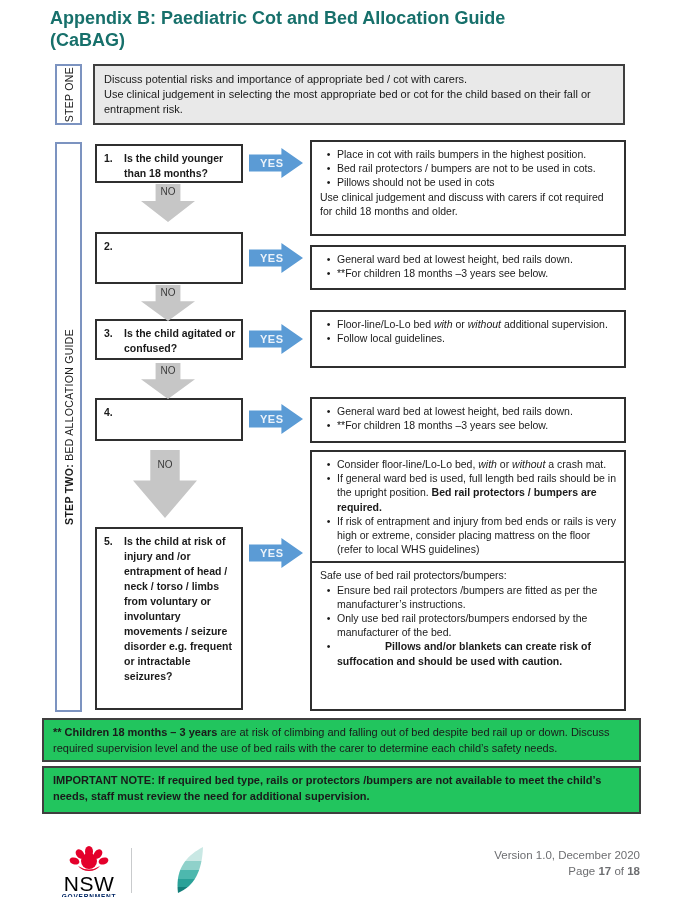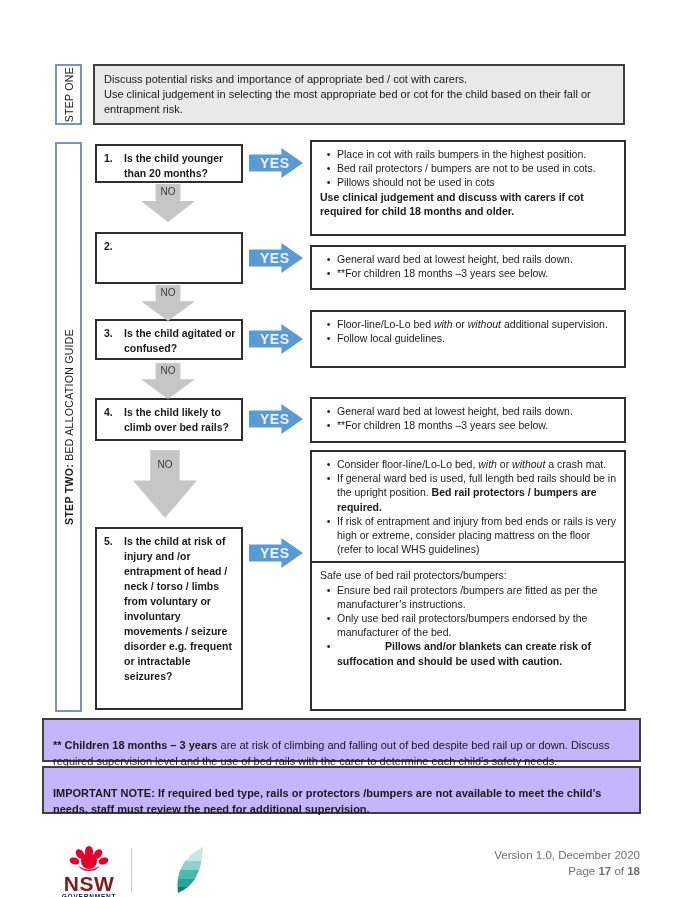--- a/index.html
+++ b/index.html
@@ -28,74 +28,74 @@
           line-height:14.2px; }
   .answer-section { padding:5px 8px 5px 8px; }
   .answer-section.divided { border-top:2px solid #2F2F2F; }
   .item { display:flex; }
   .item .bullet { flex:0 0 17px; text-align:center; }
   .item .item-text { flex:1; }
 
   .yes-arrow { position:absolute; width:54px; height:30px; background:#5B9BD5;
                clip-path:polygon(0% 22%, 60% 22%, 60% 0%, 100% 50%, 60% 100%, 60% 78%, 0% 78%);
                display:flex; align-items:center; }
-  .yes-arrow span { color:#EAF2FA; font-size:14px; font-weight:bold; letter-spacing:0.5px; padding-left:11px; }
+  .yes-arrow span { color:#EAF2FA; font-size:11px; font-weight:bold; letter-spacing:0.5px; padding-left:11px; }
 
   .no-arrow { position:absolute; background:#C6C6C6;
               clip-path:polygon(27% 0%, 73% 0%, 73% 45%, 100% 45%, 50% 100%, 0% 45%, 27% 45%); }
   .no-arrow span { position:absolute; top:2px; left:0; right:0; text-align:center;
                    font-size:10px; color:#3b3b3b; }
   .no-arrow.big span { top:9px; }
 
-  .note { position:absolute; background:#c4b5fd; border:2px solid #3F3F3F; font-size:11px;
-          line-height:15.5px; padding:18px 9px; }
+  .note { position:absolute; background:#22c55e; border:2px solid #3F3F3F; font-size:11px;
+          line-height:15.5px; padding:5px 9px; }
 
   .footer { position:absolute; left:0; top:844px; width:682px; height:53px; }
   .nsw-logo { position:absolute; left:56px; top:2px; width:66px; text-align:center; }
-  .nsw-name { font-size:21px; font-weight:bold; color:#7f1d1d; line-height:18px; letter-spacing:0.5px; }
+  .nsw-name { font-size:21px; font-weight:normal; color:#000000; line-height:18px; letter-spacing:0.5px; }
   .nsw-sub { font-size:6.5px; font-weight:bold; color:#002664; letter-spacing:0.8px; }
   .logo-divider { position:absolute; left:131px; top:4px; width:1px; height:45px; background:#C9CBCD; }
   .cec-logo { position:absolute; left:148px; top:3px; display:flex; align-items:center;flex-direction:column; }
   .cec-text { margin-left:9px; font-size:8px; color:#97999B; letter-spacing:2.2px; line-height:13px; }
   .footer-right { position:absolute; right:42px; top:4px; text-align:right; color:#6D6E71;
                   font-size:11.5px; line-height:15.5px; }
   .footer-right .b { font-weight:bold; }
 </style>
 </head>
 <body>
 
 <div class="page">
 
+  <h1 class="title">Appendix B: Paediatric Cot and Bed Allocation Guide (CaBAG)</h1>
 
   <div class="vlabel-box" style="left:55px; top:64px; width:27px; height:61px;">
     <span class="vlabel b">STEP ONE</span>
   </div>
   <div class="graybox" style="left:93px; top:64px; width:532px; height:61px;">
     <div>Discuss potential risks and importance of appropriate bed / cot with carers.</div>
     <div>Use clinical judgement in selecting the most appropriate bed or cot for the child based on their fall or entrapment risk.</div>
   </div>
 
   <div class="vlabel-box" style="left:55px; top:142px; width:27px; height:570px;">
     <span class="vlabel"><span class="b">STEP TWO:</span><span> BED ALLOCATION GUIDE</span></span>
   </div>
 
   <div class="qbox" style="left:95px; top:144px; width:148px; height:39px;">
     <span class="qnum">1.</span>
-    <span class="qtext">Is the child younger than 20 months?</span>
+    <span class="qtext">Is the child younger than 18 months?</span>
   </div>
   <div class="qbox" style="left:95px; top:232px; width:148px; height:52px;">
     <span class="qnum">2.</span>
   </div>
   <div class="qbox" style="left:95px; top:319px; width:148px; height:41px;">
     <span class="qnum">3.</span>
     <span class="qtext">Is the child agitated or confused?</span>
   </div>
   <div class="qbox" style="left:95px; top:398px; width:148px; height:43px;">
     <span class="qnum">4.</span>
-    <span class="qtext">Is the child likely to climb over bed rails?</span>
   </div>
   <div class="qbox" style="left:95px; top:527px; width:148px; height:183px;">
     <span class="qnum">5.</span>
     <span class="qtext">Is the child at risk of injury and /or entrapment of head / neck / torso / limbs from voluntary or involuntary movements / seizure disorder e.g. frequent or intractable seizures?</span>
   </div>
 
   <div class="yes-arrow" style="left:249px; top:148px;">
     <span>YES</span>
     </div>
   <div class="yes-arrow" style="left:249px; top:243px;">
@@ -132,21 +132,21 @@
         </div>
         <div class="item">
           <span class="bullet">•</span>
           <span class="item-text"><span>Bed rail protectors / bumpers are not to be used in cots.</span></span>
         </div>
         <div class="item">
           <span class="bullet">•</span>
           <span class="item-text"><span>Pillows should not be used in cots</span></span>
         </div>
         <div class="item">
-          <span class="item-text"><span style="font-weight: bold;">Use clinical judgement and discuss with carers if cot required for child 18 months and older.</span></span>
+          <span class="item-text"><span style="font-weight: normal;">Use clinical judgement and discuss with carers if cot required for child 18 months and older.</span></span>
         </div>
       </div>
     </div>
   <div class="abox" style="left:310px; top:245px; width:316px; height:45px;">
       <div class="answer-section">
         <div class="item">
           <span class="bullet">•</span>
           <span class="item-text"><span>General ward bed at lowest height, bed rails down.</span></span>
         </div>
         <div class="item">

